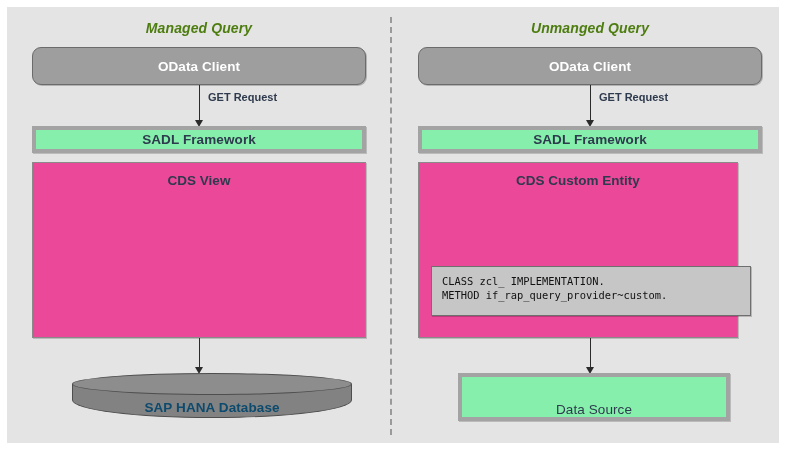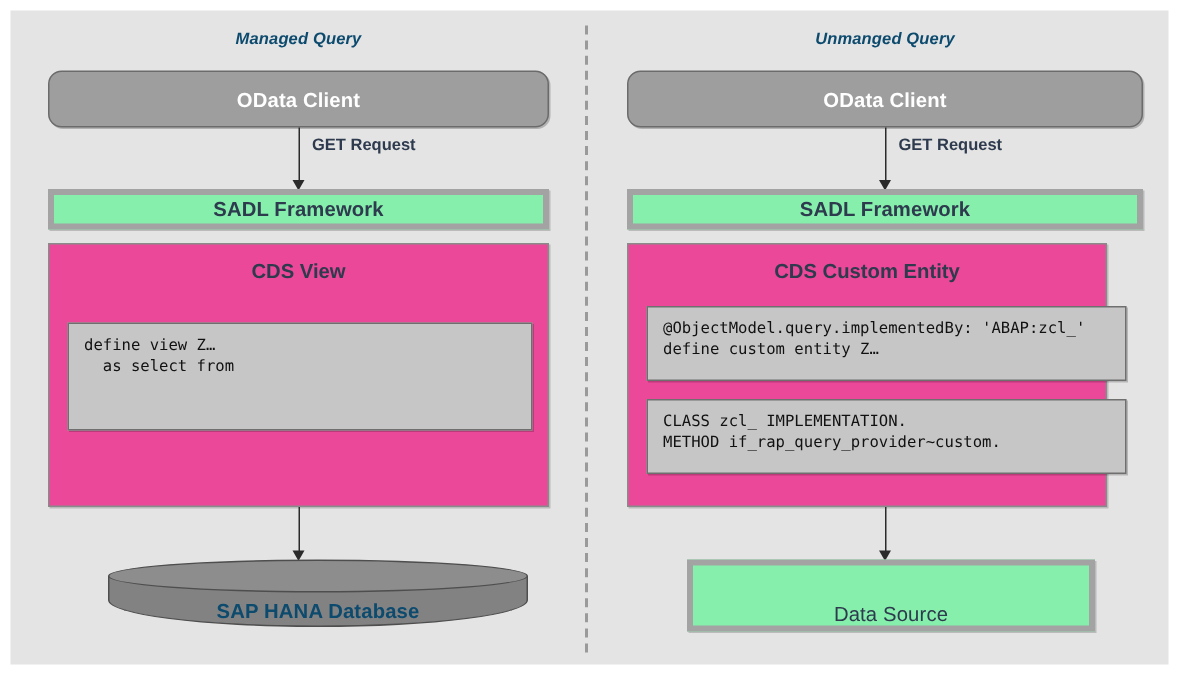--- a/index.html
+++ b/index.html
@@ -38,22 +38,22 @@
   .col-left  { left: 18px;  width: 348px; }
   .col-right { left: 404px; width: 358px; }
 
   .col-title {
     position: absolute;
     top: 13px;
     width: 100%;
     text-align: center;
     font-style: italic;
     font-weight: bold;
-    font-size: 11px;
-    color: #0c4a6e;
+    font-size: 14px;
+    color: #4d7c0f;
     letter-spacing: .1px;
   }
 
   
   .node {
     position: absolute;
     box-sizing: border-box;
     display: flex;
     align-items: center;
     justify-content: center;
@@ -194,22 +194,20 @@
       <div class="arrow-line" style="left:174px; top:78px; height:37px;"></div>
       <div class="arrow-head" style="left:170px; top:113px;"></div>
       <div class="arrow-label" style="left:183px; top:84px;">GET Request</div>
 
       <div class="node outline" style="left:7px; top:119px; width:334px; height:27px;">
         <span>SADL Framework</span>
       </div>
 
       <div class="container-box" style="left:7px; top:155px; width:334px; height:176px;">
         <div class="container-title">CDS View</div>
-        <div class="code" style="left:12px; top:52px; width:310px; height:72px;">define view Z…
-  as select from</div>
       </div>
 
       <div class="arrow-line" style="left:174px; top:331px; height:31px;"></div>
       <div class="arrow-head" style="left:170px; top:360px;"></div>
 
       <div class="cyl" style="left:47px; top:366px; width:280px; height:45px;">
         <div class="cyl-body"></div>
         <div class="cyl-top"></div>
         <div class="cyl-label">SAP HANA Database</div>
       </div>
@@ -226,22 +224,20 @@
       <div class="arrow-line" style="left:179px; top:78px; height:37px;"></div>
       <div class="arrow-head" style="left:175px; top:113px;"></div>
       <div class="arrow-label" style="left:188px; top:84px;">GET Request</div>
 
       <div class="node outline" style="left:7px; top:119px; width:344px; height:27px;">
         <span>SADL Framework</span>
       </div>
 
       <div class="container-box" style="left:7px; top:155px; width:320px; height:176px;">
         <div class="container-title">CDS Custom Entity</div>
-        <div class="code" style="left:12px; top:41px; width:320px; height:50px;">@ObjectModel.query.implementedBy: 'ABAP:zcl_'
-define custom entity Z…</div>
         <div class="code" style="left:12px; top:103px; width:320px; height:50px;">CLASS zcl_ IMPLEMENTATION.
 METHOD if_rap_query_provider~custom.</div>
       </div>
 
       <div class="arrow-line" style="left:179px; top:331px; height:31px;"></div>
       <div class="arrow-head" style="left:175px; top:360px;"></div>
 
       <div class="node outline" style="left:47px; top:366px; width:272px; height:48px;align-items:flex-end;">
         <span style="font-weight:normal;">Data Source</span>
       </div>

